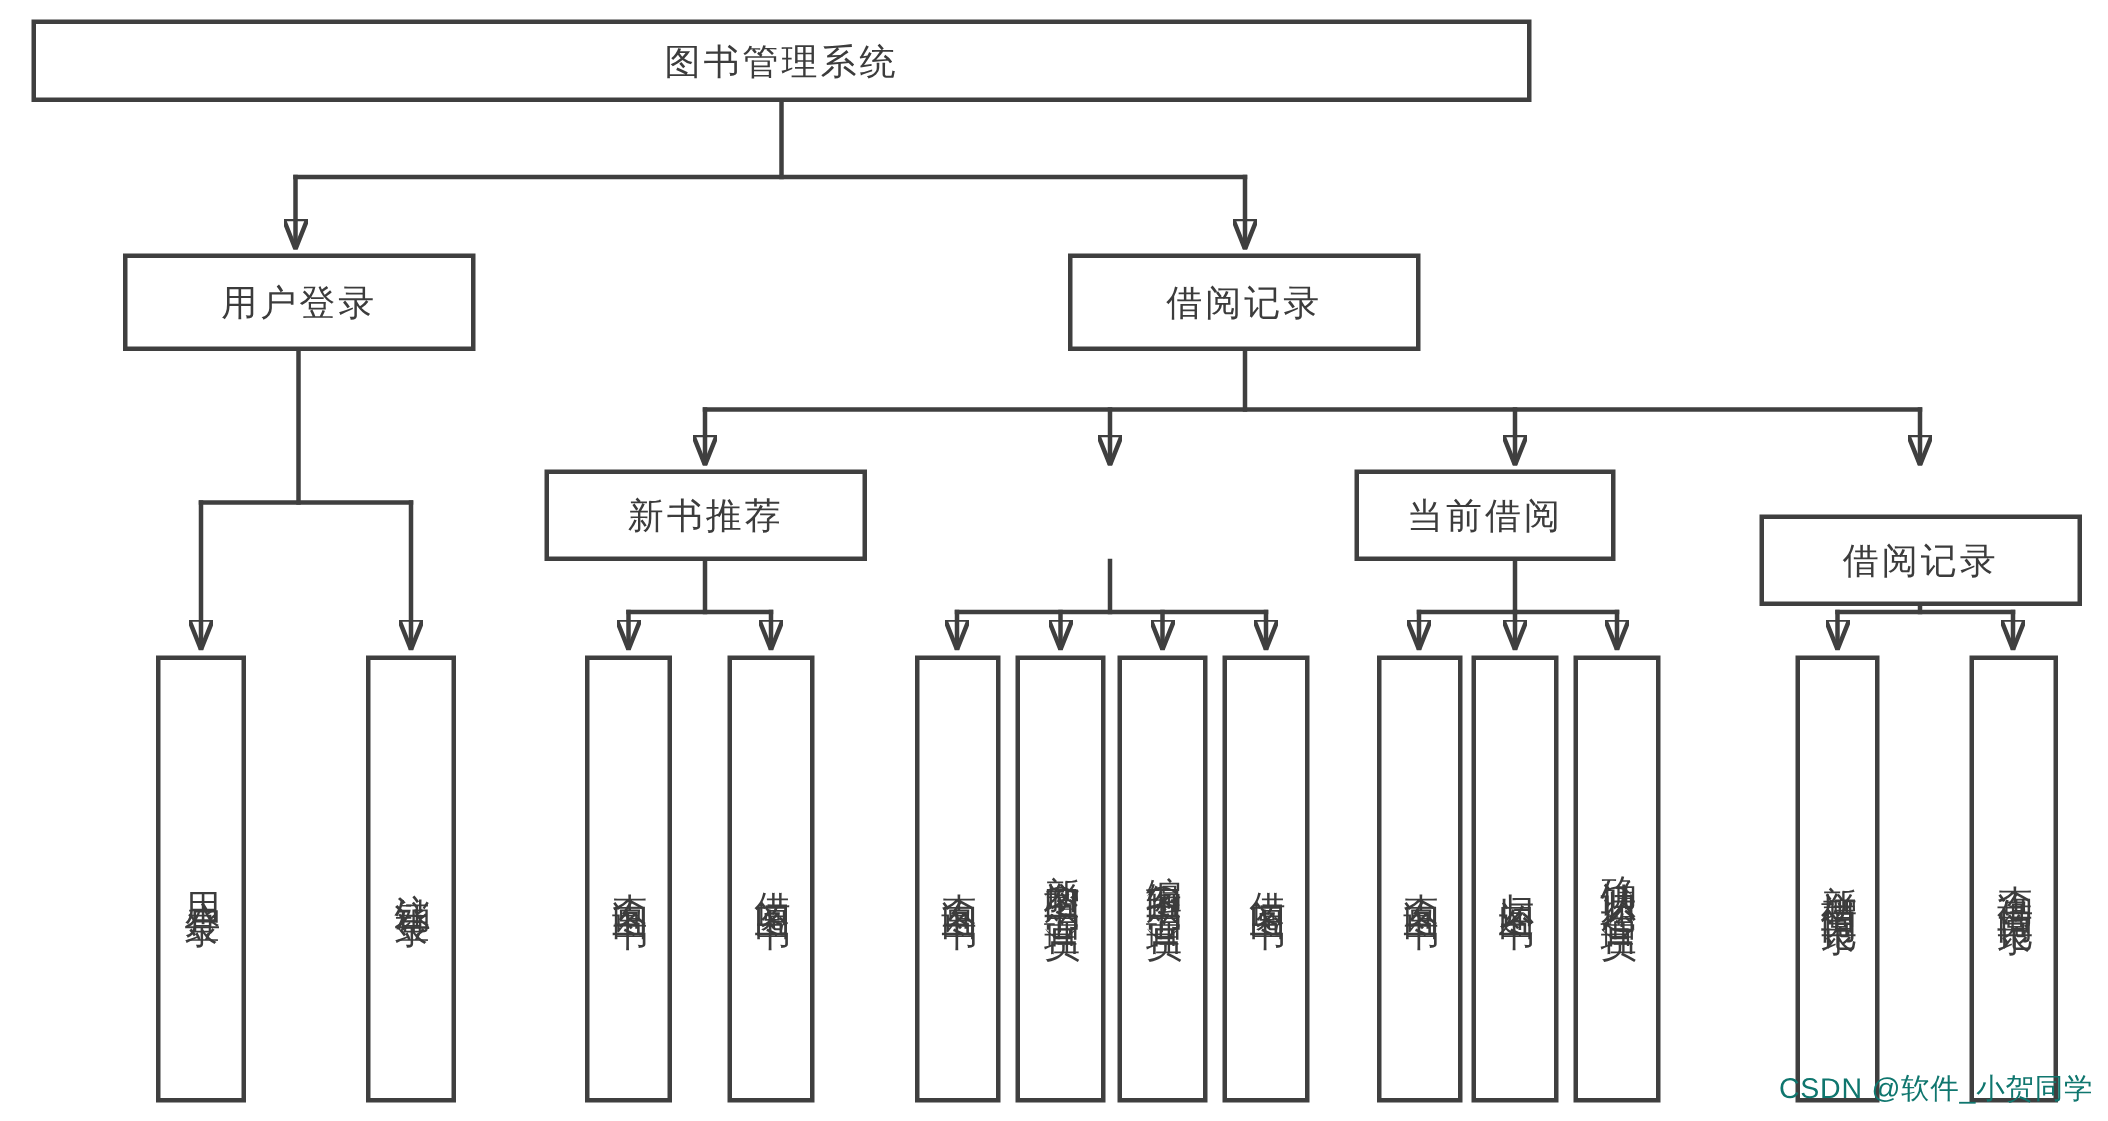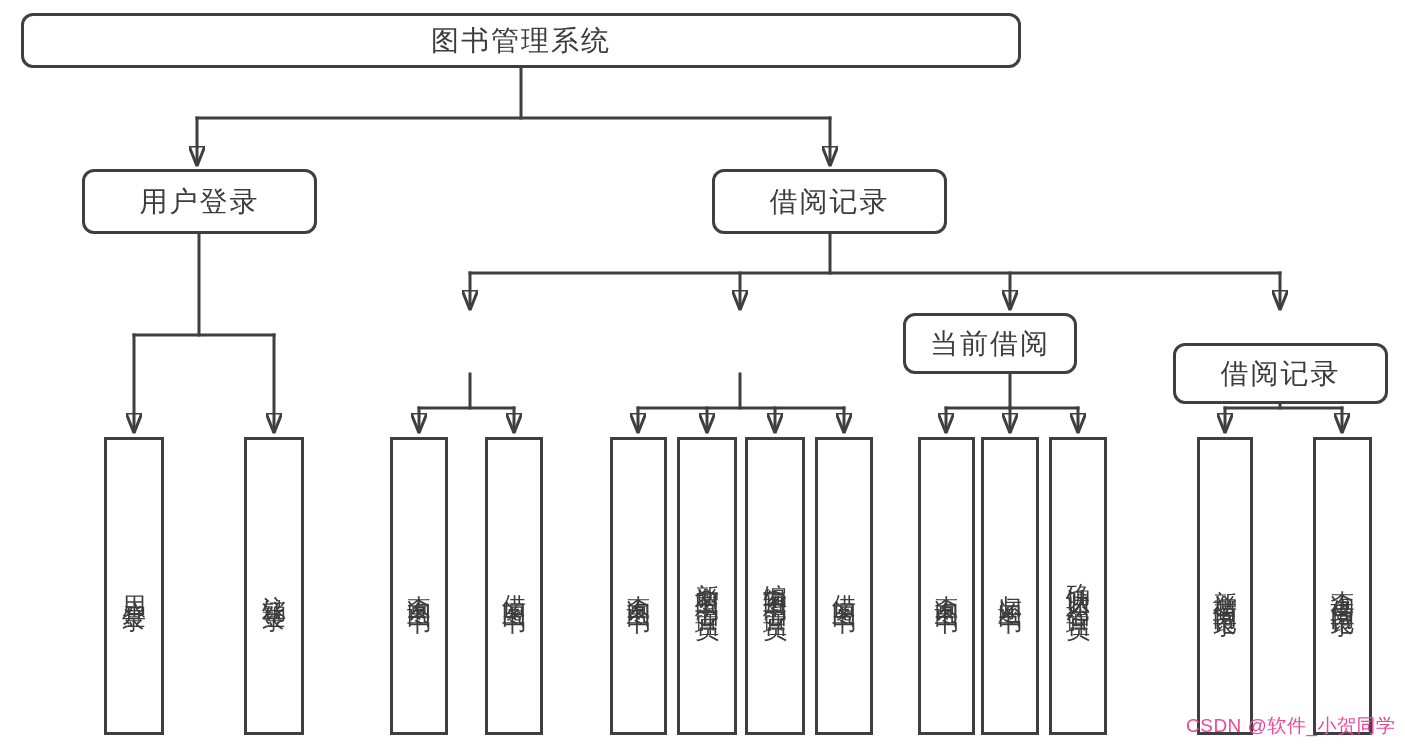--- a/index.html
+++ b/index.html
@@ -22,38 +22,38 @@
   .node {
     position: absolute;
     box-sizing: border-box;
     background: #ffffff;
     border: 3px solid #3f3f3f;
     display: flex;
     align-items: center;
     justify-content: center;
     z-index: 2;
   }
-  .node.h { font-size: 28px; letter-spacing: 2px; border-radius: 12px; }
+  .node.h { font-size: 24px; letter-spacing: 2px; }
   .node.leaf { z-index: 2; }
   .node.leaf .vtext {
     writing-mode: vertical-rl;
     text-orientation: mixed;
     font-size: 24px;
     letter-spacing: 5px;
     line-height: 1;
     white-space: nowrap;
   }
   .watermark {
     position: absolute;
     left: 1186px;
     top: 713px;
     z-index: 5;
     font-size: 19px;
     letter-spacing: 0.5px;
-    color: #ec4899;
+    color: #0f766e;
     white-space: nowrap;
   }
 </style>
 </head>
 <body>
 
 <div class="canvas">
 
   <svg class="connectors" viewBox="0 0 1405 747" xmlns="http://www.w3.org/2000/svg">
     <defs>
@@ -115,20 +115,21 @@
       <path d="M1225,408 V432" marker-end="url(#arrow)"></path>
       <path d="M1342,408 V432" marker-end="url(#arrow)"></path>
     </g>
   </svg>
 
   <div class="node h" style="left:21px; top:13px; width:1000px; height:55px;">图书管理系统</div>
 
   <div class="node h" style="left:82px; top:169px; width:235px; height:65px;">用户登录</div>
   <div class="node h" style="left:712px; top:169px; width:235px; height:65px;">借阅记录</div>
 
+  <div class="node h" style="left:363px; top:313px; width:215px; height:61px;">新书推荐</div>
   <div class="node h" style="left:903px; top:313px; width:174px; height:61px;">当前借阅</div>
   <div class="node h" style="left:1173px; top:313px; width:215px; height:61px;margin-top:30px;">借阅记录</div>
 
   <div class="node leaf" style="left:104px; top:437px; width:60px; height:298px;">
     <span class="vtext">用户登录</span>
   </div>
   <div class="node leaf" style="left:244px; top:437px; width:60px; height:298px;">
     <span class="vtext">注销登录</span>
   </div>
 

